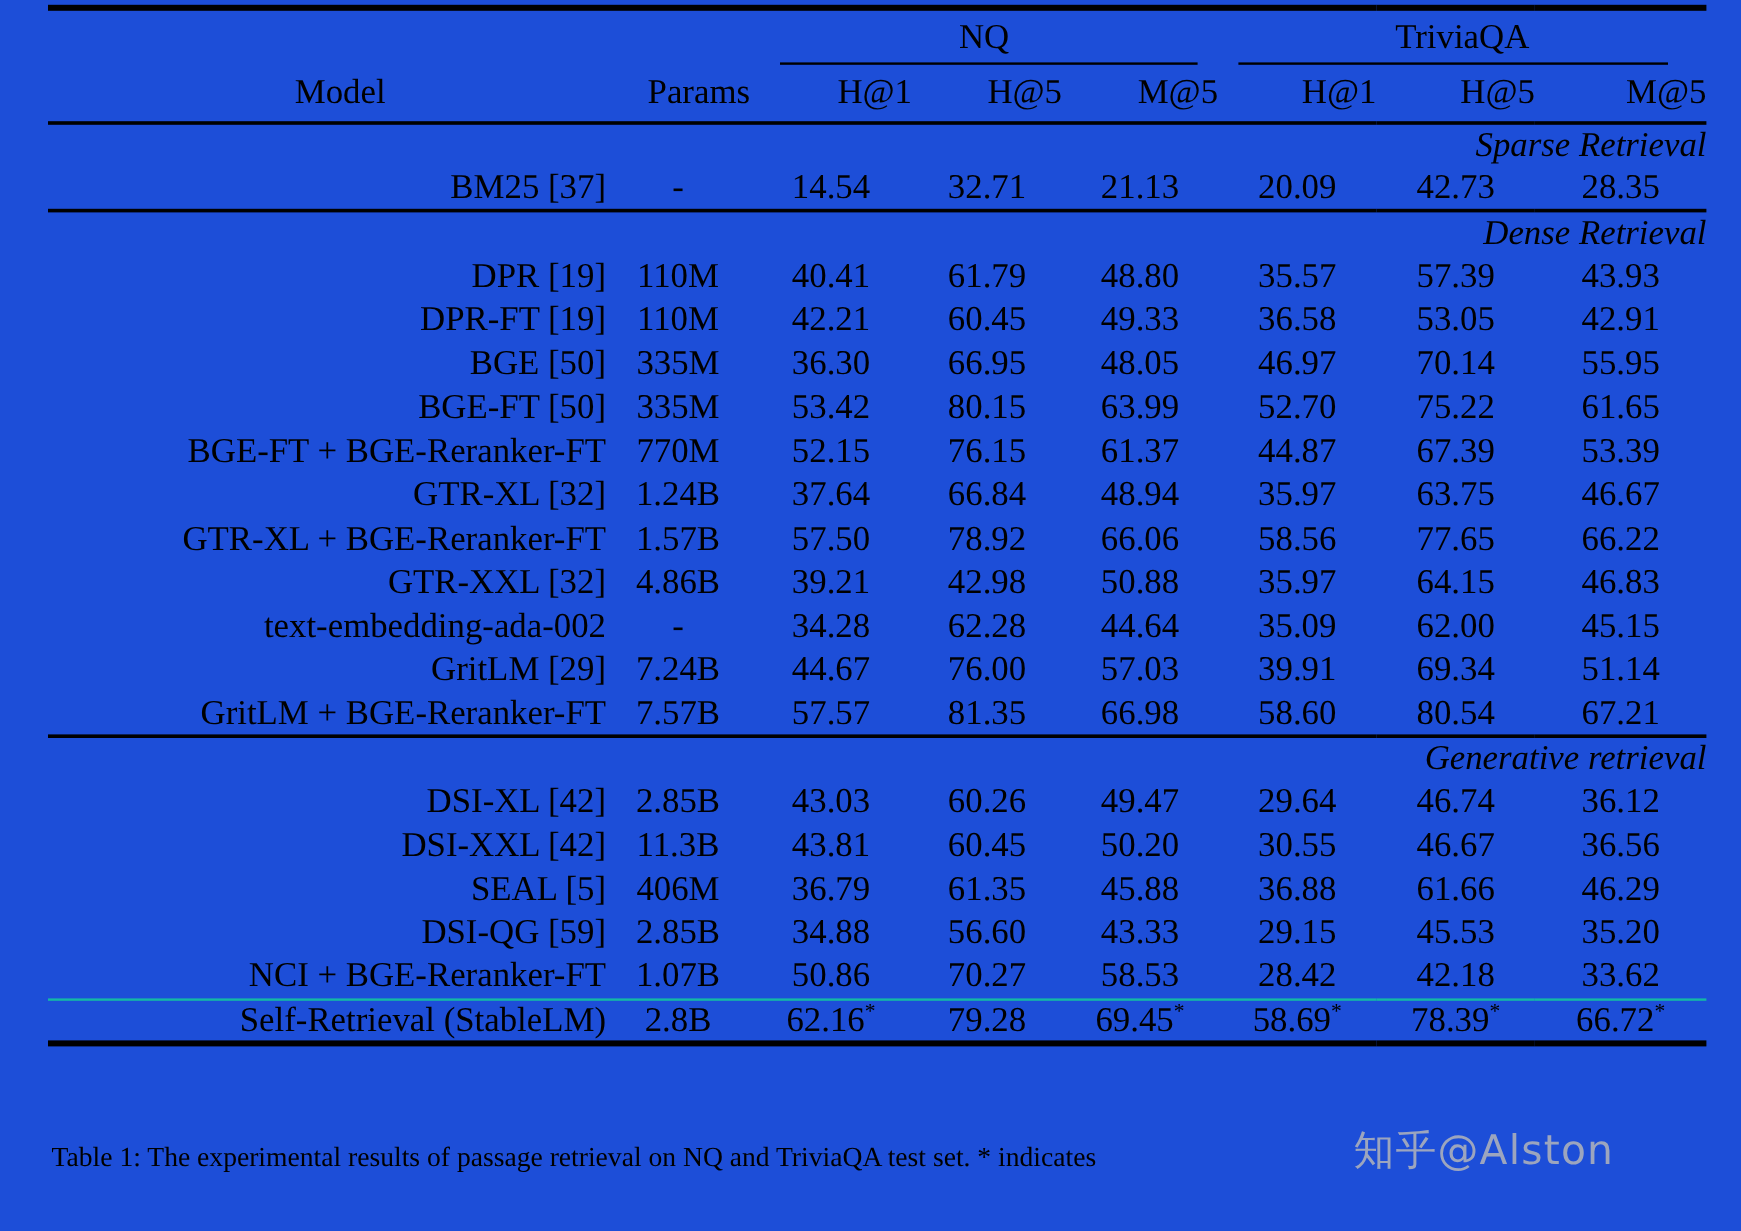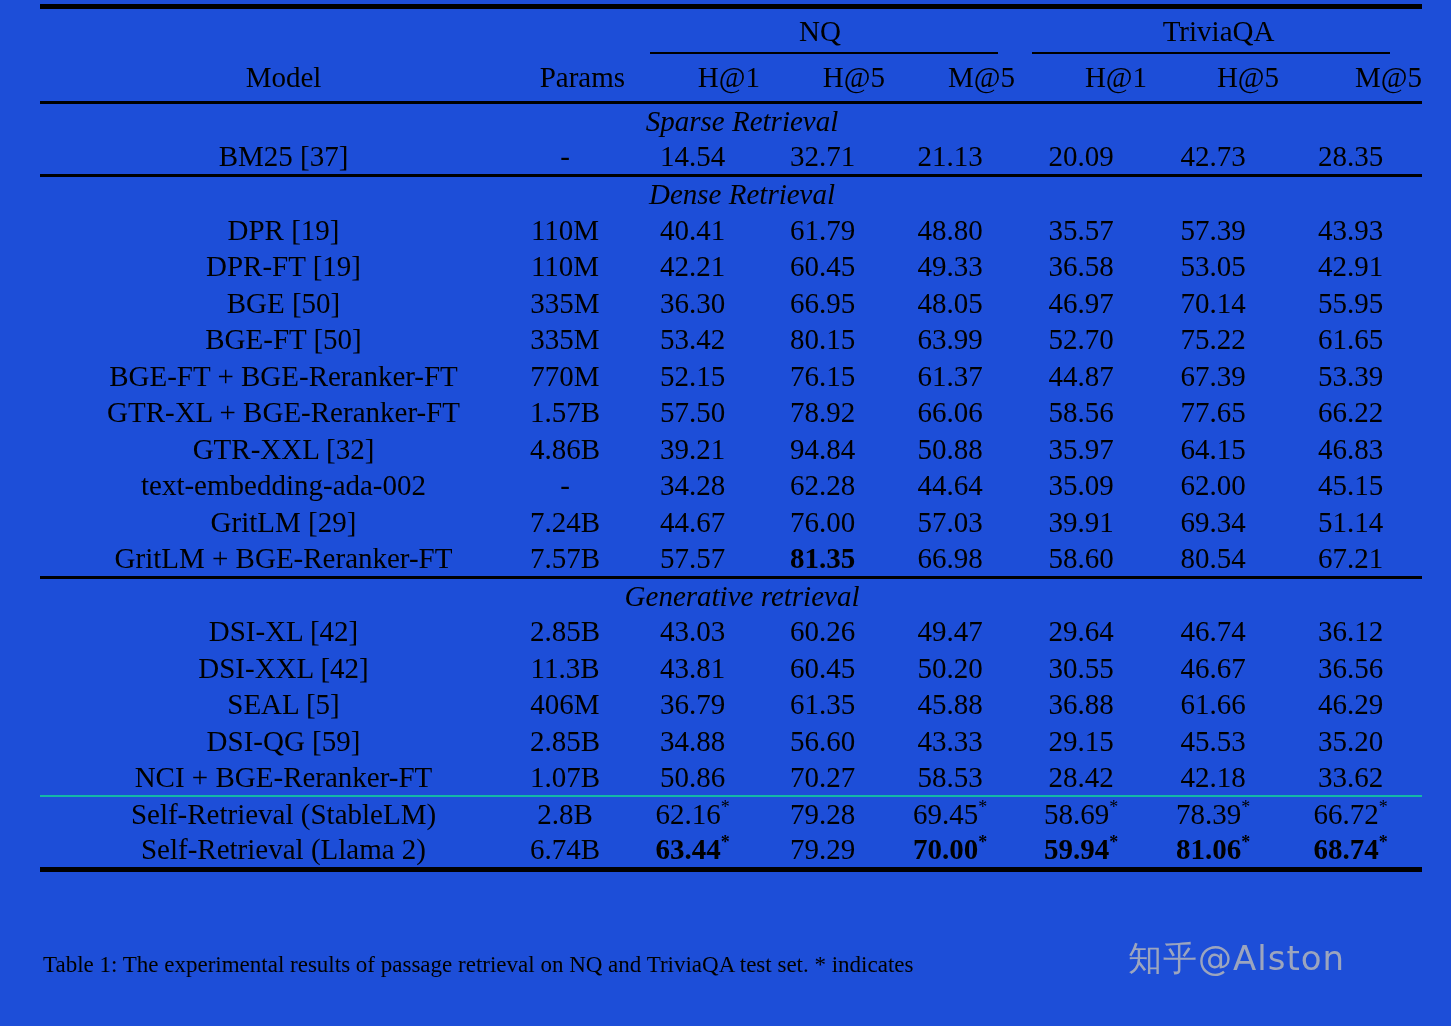--- a/index.html
+++ b/index.html
@@ -16,25 +16,25 @@
   }
   th, td { font-weight:normal; padding:0; vertical-align:middle; }
   .group-row th { height:47px; position:relative; }
   th.grp { text-align:center; }
   th.grp::after { content:""; position:absolute; bottom:0; height:0; border-bottom:2px solid #000; }
   th.grp-nq::after { left:25px; right:17px; }
   th.grp-tq::after { left:17px; right:32px; }
   .colhead-row th { height:49px; border-bottom:3px solid #000; text-align:right; }
   .colhead-row th.model-h { text-align:center; padding-left:22px; }
   tbody td { height:36.5px; text-align:center; }
-  td.model-cell, td.section-title { text-align:center; padding-left:22px; }
+  td.model-cell, td.section-title { text-align:right; padding-left:22px; }
   td.section-title { font-style:italic; }
   tr.div-line { border-top:3px solid #000; }
   tr.div-heavy { border-top:2px solid #14b8a6; }
-  td.bold { font-weight:bold; }
+  td.bold { font-weight:normal; }
   sup.star { font-size:0.62em; line-height:0; vertical-align:super; }
   .caption {
     position:absolute; left:43px; top:944px; width:1420px;
     font-size:23px; line-height:41px; color:#000;
   }
   .caption .p-it { font-style:italic; }
   .watermark {
     position:absolute; left:1128px; top:936px; z-index:2;
     font-size:34px; letter-spacing:1px;
     color:rgba(184,184,184,0.82);
@@ -135,34 +135,44 @@
           <td class="model-cell">BGE-FT + BGE-Reranker-FT</td>
           <td class="params-cell">770M</td>
           <td class="metric-cell">52.15</td>
           <td class="metric-cell">76.15</td>
           <td class="metric-cell">61.37</td>
           <td class="metric-cell">44.87</td>
           <td class="metric-cell">67.39</td>
           <td class="metric-cell">53.39</td>
         </tr>
         <tr>
+          <td class="model-cell">GTR-XL [32]</td>
+          <td class="params-cell">1.24B</td>
+          <td class="metric-cell">37.64</td>
+          <td class="metric-cell">66.84</td>
+          <td class="metric-cell">48.94</td>
+          <td class="metric-cell">35.97</td>
+          <td class="metric-cell">63.75</td>
+          <td class="metric-cell">46.67</td>
+        </tr>
+        <tr>
           <td class="model-cell">GTR-XL + BGE-Reranker-FT</td>
           <td class="params-cell">1.57B</td>
           <td class="metric-cell">57.50</td>
           <td class="metric-cell">78.92</td>
           <td class="metric-cell">66.06</td>
           <td class="metric-cell">58.56</td>
           <td class="metric-cell">77.65</td>
           <td class="metric-cell">66.22</td>
         </tr>
         <tr>
           <td class="model-cell">GTR-XXL [32]</td>
           <td class="params-cell">4.86B</td>
           <td class="metric-cell">39.21</td>
-          <td class="metric-cell">94.84</td>
+          <td class="metric-cell">42.98</td>
           <td class="metric-cell">50.88</td>
           <td class="metric-cell">35.97</td>
           <td class="metric-cell">64.15</td>
           <td class="metric-cell">46.83</td>
         </tr>
         <tr>
           <td class="model-cell">text-embedding-ada-002</td>
           <td class="params-cell">-</td>
           <td class="metric-cell">34.28</td>
           <td class="metric-cell">62.28</td>
@@ -247,30 +257,20 @@
         <tr class="div-heavy">
           <td class="model-cell">Self-Retrieval (StableLM)</td>
           <td class="params-cell">2.8B</td>
           <td class="metric-cell">62.16<sup class="star">*</sup></td>
           <td class="metric-cell">79.28</td>
           <td class="metric-cell">69.45<sup class="star">*</sup></td>
           <td class="metric-cell">58.69<sup class="star">*</sup></td>
           <td class="metric-cell">78.39<sup class="star">*</sup></td>
           <td class="metric-cell">66.72<sup class="star">*</sup></td>
         </tr>
-        <tr>
-          <td class="model-cell">Self-Retrieval (Llama 2)</td>
-          <td class="params-cell">6.74B</td>
-          <td class="metric-cell bold">63.44<sup class="star">*</sup></td>
-          <td class="metric-cell">79.29</td>
-          <td class="metric-cell bold">70.00<sup class="star">*</sup></td>
-          <td class="metric-cell bold">59.94<sup class="star">*</sup></td>
-          <td class="metric-cell bold">81.06<sup class="star">*</sup></td>
-          <td class="metric-cell bold">68.74<sup class="star">*</sup></td>
-        </tr>
       </tbody>
   </table>
 
   <div class="caption">
     <div><span>Table 1: The experimental results of passage retrieval on NQ and TriviaQA test set. * indicates</span></div>
   </div>
 
   <div class="watermark">知乎@Alston</div>
 
 </div>

